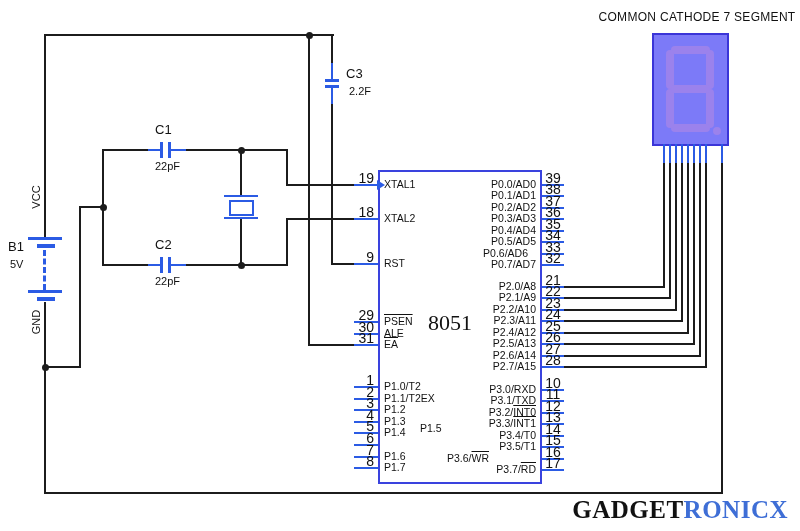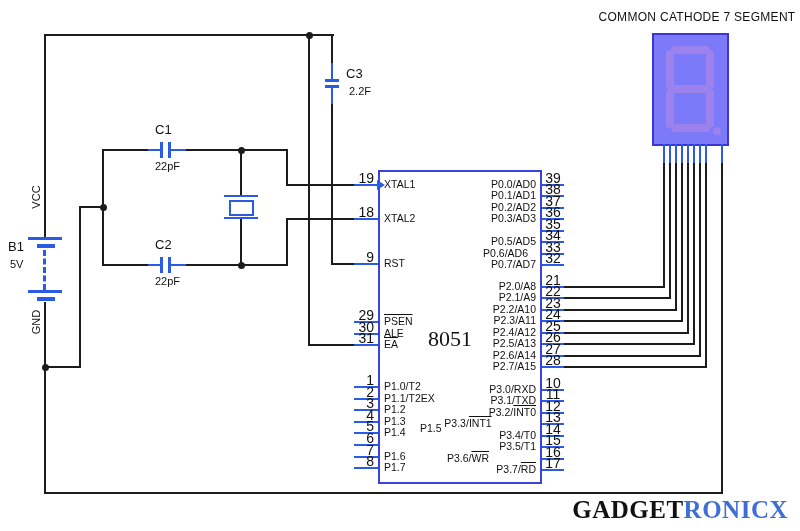--- a/index.html
+++ b/index.html
@@ -40,21 +40,21 @@
       <div class="seg" style="left: 52px; top: 15px; width: 8px; height: 39px;"></div>
       <div class="seg" style="left: 52px; top: 54px; width: 8px; height: 39px;"></div>
       <div class="seg" style="left: 17px; top: 89px; width: 39px; height: 8px;"></div>
       <div class="seg" style="left: 12px; top: 54px; width: 8px; height: 39px;"></div>
       <div class="seg" style="left: 12px; top: 15px; width: 8px; height: 39px;"></div>
       <div class="seg" style="left: 17px; top: 50px; width: 39px; height: 8px;"></div>
       <div class="seg" style="left: 59px; top: 92px; width: 8px; height: 8px; border-radius: 50%;"></div>
     </div>
 
   <div id="chip" style="left:378px;top:170px;width:164px;height:314px;"></div>
-  <div id="chip-name" style="left:378px;top:326px;width:144px;">8051</div>
+  <div id="chip-name" style="left:378px;top:310px;width:144px;">8051</div>
   <div id="xtal1-arrow" style="left:377px;top:180px;"></div>
 
   <div id="battery-dash" style="left:43px;top:250px;width:3px;height:40px;"></div>
   <div class="reflabel" style="left:8px;top:240px;">B1</div>
   <div class="vallabel" style="left:10px;top:258px;">5V</div>
   <div class="rot" style="left:16px;top:191px;width:40px;">VCC</div>
   <div class="rot" style="left:16px;top:316px;width:40px;">GND</div>
 
   <div id="crystal-box" style="left:229px;top:200px;width:25px;height:16px;"></div>
 
@@ -165,20 +165,21 @@
     <div class="pnum" style="left: 540px; top: 183.45px; width: 26px; text-align: center;">38</div>
     <div class="plabel" style="left: 400px; top: 189.45px; width: 136px; text-align: right;"><span>P0.1/AD1</span></div>
     <div class="bluewire" style="left: 542px; top: 206.9px; width: 22px; height: 2px;"></div>
     <div class="pnum" style="left: 540px; top: 194.9px; width: 26px; text-align: center;">37</div>
     <div class="plabel" style="left: 400px; top: 200.9px; width: 136px; text-align: right;"><span>P0.2/AD2</span></div>
     <div class="bluewire" style="left: 542px; top: 218.35px; width: 22px; height: 2px;"></div>
     <div class="pnum" style="left: 540px; top: 206.35px; width: 26px; text-align: center;">36</div>
     <div class="plabel" style="left: 400px; top: 212.35px; width: 136px; text-align: right;"><span>P0.3/AD3</span></div>
     <div class="bluewire" style="left: 542px; top: 229.8px; width: 22px; height: 2px;"></div>
     <div class="pnum" style="left: 540px; top: 217.8px; width: 26px; text-align: center;">35</div>
+    <div class="plabel" style="left: 400px; top: 223.8px; width: 136px; text-align: right;"><span>P0.4/AD4</span></div>
     <div class="bluewire" style="left: 542px; top: 241.25px; width: 22px; height: 2px;"></div>
     <div class="pnum" style="left: 540px; top: 229.25px; width: 26px; text-align: center;">34</div>
     <div class="plabel" style="left: 400px; top: 235.25px; width: 136px; text-align: right;"><span>P0.5/AD5</span></div>
     <div class="bluewire" style="left: 542px; top: 252.7px; width: 22px; height: 2px;"></div>
     <div class="pnum" style="left: 540px; top: 240.7px; width: 26px; text-align: center;">33</div>
     <div class="plabel" style="left: 392px; top: 246.7px; width: 136px; text-align: right;"><span>P0.6/AD6</span></div>
     <div class="bluewire" style="left: 542px; top: 264.15px; width: 22px; height: 2px;"></div>
     <div class="pnum" style="left: 540px; top: 252.15px; width: 26px; text-align: center;">32</div>
     <div class="plabel" style="left: 400px; top: 258.15px; width: 136px; text-align: right;"><span>P0.7/AD7</span></div>
     <div class="bluewire" style="left: 542px; top: 286px; width: 22px; height: 2px;"></div>
@@ -209,21 +210,21 @@
     <div class="pnum" style="left: 540px; top: 377px; width: 26px; text-align: center;">10</div>
     <div class="plabel" style="left: 400px; top: 383px; width: 136px; text-align: right;"><span>P3.0/RXD</span></div>
     <div class="bluewire" style="left: 542px; top: 400.45px; width: 22px; height: 2px;"></div>
     <div class="pnum" style="left: 540px; top: 388.45px; width: 26px; text-align: center;">11</div>
     <div class="plabel" style="left: 400px; top: 394.45px; width: 136px; text-align: right;"><span>P3.1/TXD</span></div>
     <div class="bluewire" style="left: 542px; top: 411.9px; width: 22px; height: 2px;"></div>
     <div class="pnum" style="left: 540px; top: 399.9px; width: 26px; text-align: center;">12</div>
     <div class="plabel" style="left: 400px; top: 405.9px; width: 136px; text-align: right;"><span>P3.2/</span><span class="ovl">INT0</span></div>
     <div class="bluewire" style="left: 542px; top: 423.35px; width: 22px; height: 2px;"></div>
     <div class="pnum" style="left: 540px; top: 411.35px; width: 26px; text-align: center;">13</div>
-    <div class="plabel" style="left: 400px; top: 417.35px; width: 136px; text-align: center;"><span>P3.3/</span><span class="ovl">INT1</span></div>
+    <div class="plabel" style="left: 400px; top: 417.35px; width: 136px; text-align: right;"><span>P3.3/</span><span class="ovl">INT1</span></div>
     <div class="bluewire" style="left: 542px; top: 434.8px; width: 22px; height: 2px;"></div>
     <div class="pnum" style="left: 540px; top: 422.8px; width: 26px; text-align: center;">14</div>
     <div class="plabel" style="left: 400px; top: 428.8px; width: 136px; text-align: right;"><span>P3.4/T0</span></div>
     <div class="bluewire" style="left: 542px; top: 446.25px; width: 22px; height: 2px;"></div>
     <div class="pnum" style="left: 540px; top: 434.25px; width: 26px; text-align: center;">15</div>
     <div class="plabel" style="left: 400px; top: 440.25px; width: 136px; text-align: right;"><span>P3.5/T1</span></div>
     <div class="bluewire" style="left: 542px; top: 457.7px; width: 22px; height: 2px;"></div>
     <div class="pnum" style="left: 540px; top: 445.7px; width: 26px; text-align: center;">16</div>
     <div class="plabel" style="left: 400px; top: 451.7px; width: 136px; text-align: center;"><span>P3.6/</span><span class="ovl">WR</span></div>
     <div class="bluewire" style="left: 542px; top: 469.15px; width: 22px; height: 2px;"></div>

